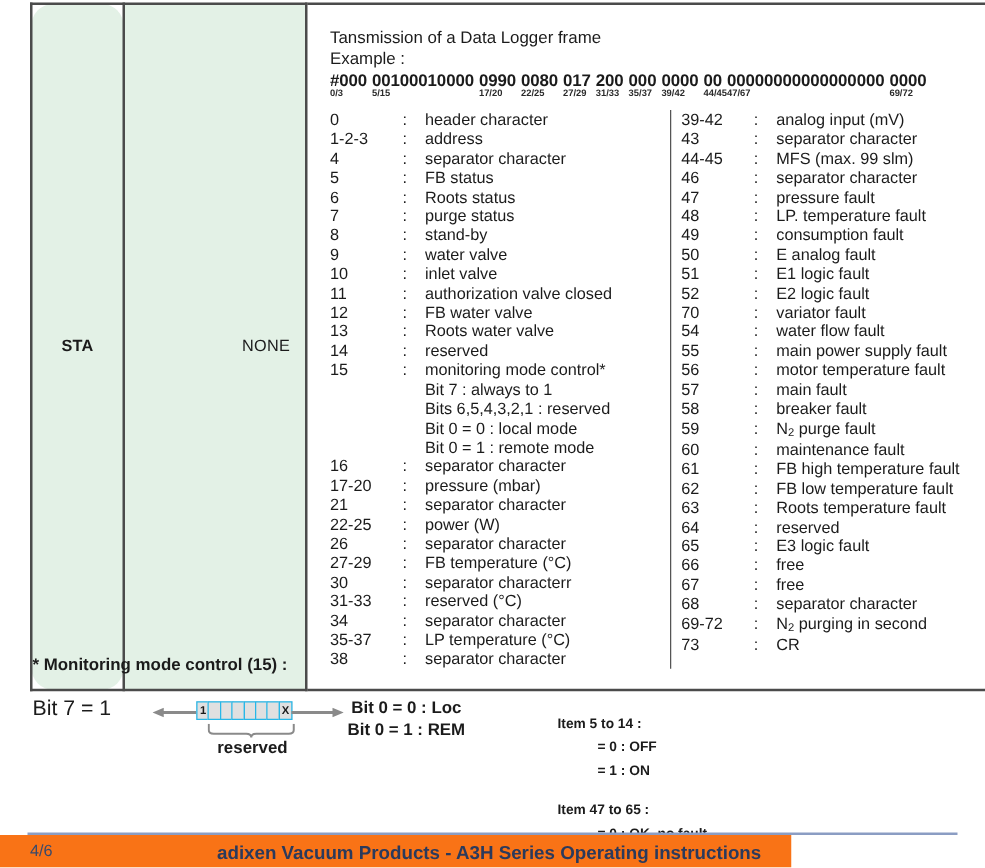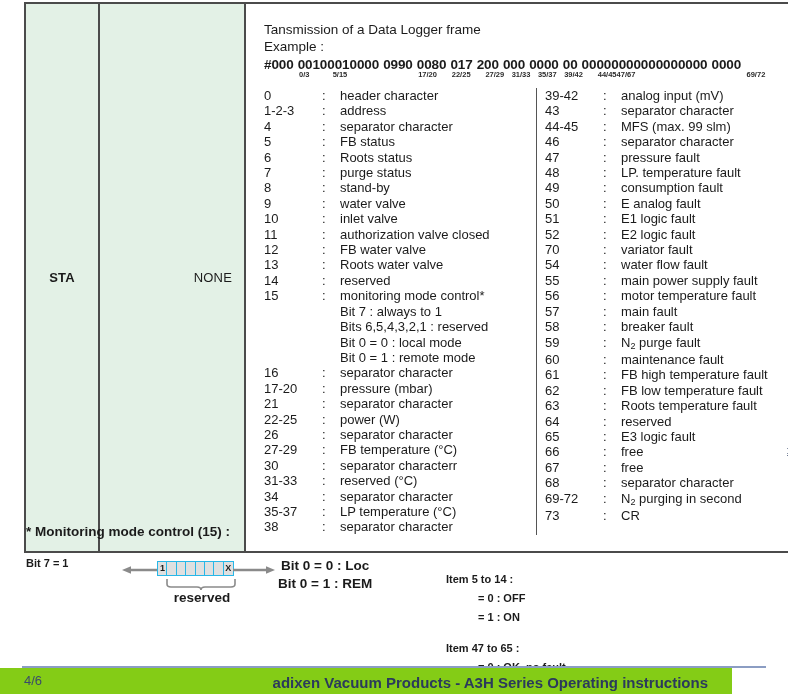--- a/index.html
+++ b/index.html
@@ -25,21 +25,21 @@
     height: 508px;
     border-collapse: collapse;
     table-layout: fixed;
   }
   .frame-table td {
     border: 2px solid #4b4b4b;
     background: #e3f1e6;
     vertical-align: middle;
     padding: 12px;
   }
-  .col-sta { width: 48px; text-align: center; }
+  .col-sta { width: 48px; text-align: center; border-radius: 18px; }
   .col-none { width: 120px; text-align: right; }
   .col-body { width: 569px; background: #ffffff !important; vertical-align: top; }
 
   .cell-label {
     font-size: 13px;
     font-weight: bold;
     letter-spacing: .2px;
     color: #1b1b1b;
   }
   .cell-label.none-label { font-weight: normal; }
@@ -68,21 +68,20 @@
   .hexgroup { display: inline-block; position: relative; margin-right: 4px; }
   .hexgroup .tick {
     position: absolute;
     left: 0;
     top: 13px;
     font-size: 7.5px;
     font-weight: bold;
     letter-spacing: 0;
     color: #2b2b2b;
     white-space: nowrap;
-    margin-left: 35px;
   }
   .hexline-spacer { height: 11px; }
 
   
   .itemcols {
     display: flex;
     margin-top: 5px;
   }
   .itemcol {
     flex: 0 0 auto;
@@ -121,22 +120,22 @@
     white-space: nowrap;
   }
   .bitdiagram {
     position: relative;
     height: 62px;
     margin-top: 10px;
   }
   .bit7label {
     position: absolute;
     left: 0; top: 8px;
-    font-size: 11px;
-    font-weight: bold;
+    font-size: 17px;
+    font-weight: normal;
     white-space: nowrap;
     text-align: right;
   }
   .arrow-left {
     position: absolute;
     left: 96px; top: 17px;
     width: 42px; height: 8px;
   }
   .arrow-right {
     position: absolute;
@@ -220,23 +219,23 @@
     left: 22px;
     top: 666px;
     width: 744px;
     height: 2px;
     background: #8b9dc3;
   }
   .footer {
     position: absolute;
     left: 0;
     top: 668px;
-    width: 732px;
+    width: 633px;
     height: 26px;
-    background: #84cc16;
+    background: #f97316;
   }
   .footer-page {
     position: absolute;
     left: 24px;
     top: 5px;
     font-size: 13px;
     color: #3a4a6b;
   }
   .footer-right {
     position: absolute;

